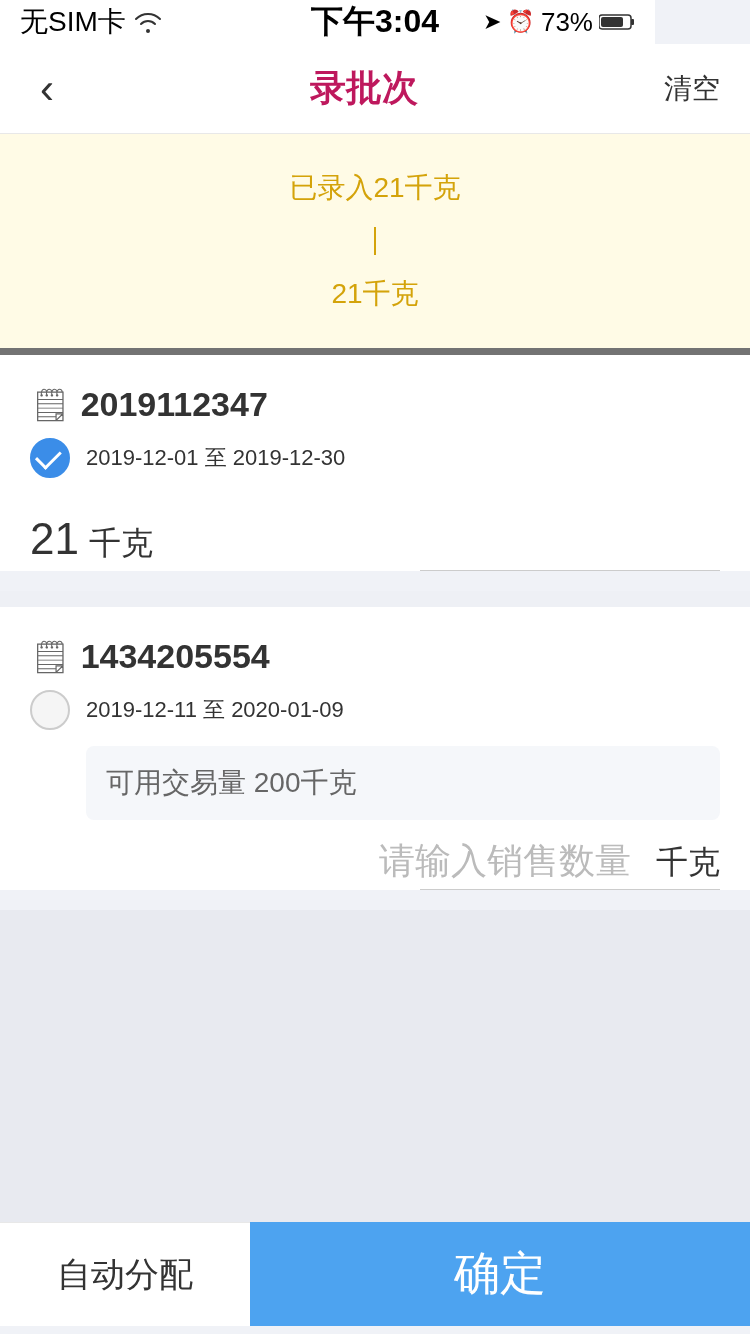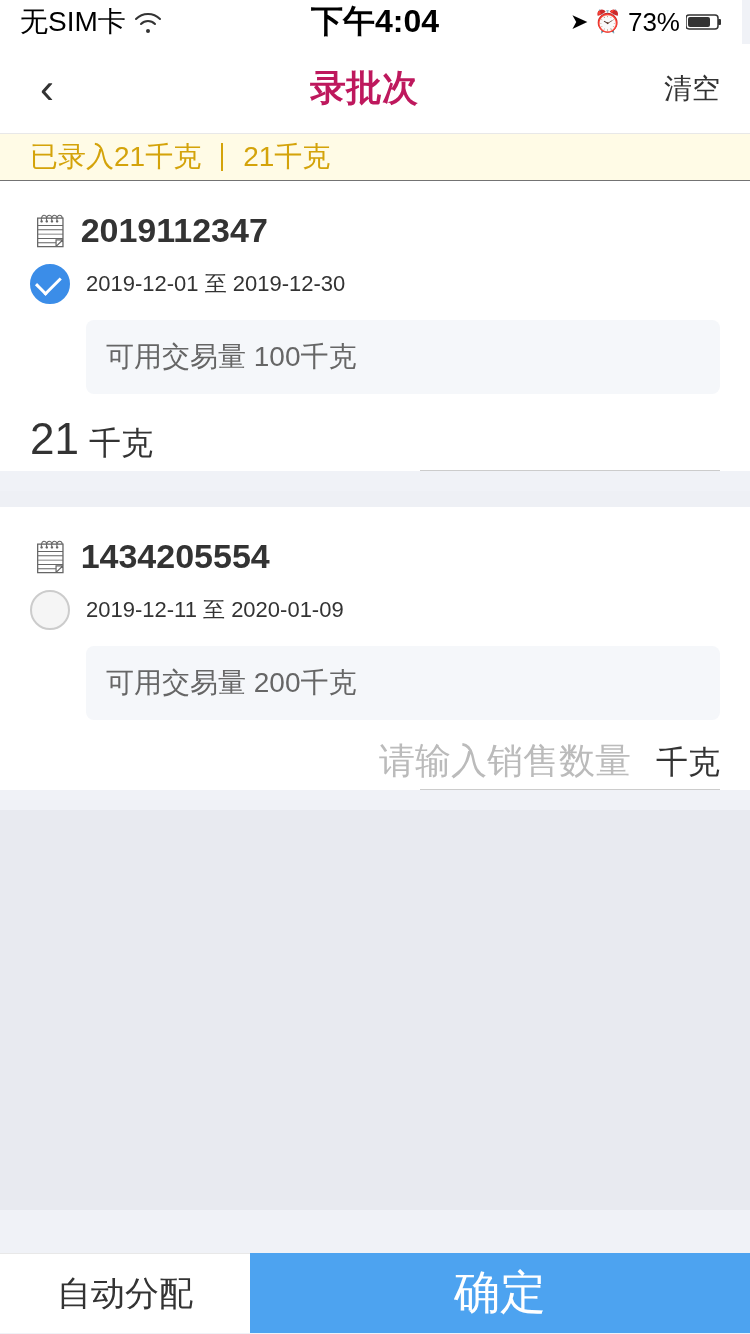--- a/index.html
+++ b/index.html
@@ -7,21 +7,21 @@
     body {
       width: 750px;
       min-height: 1334px;
       font-family: -apple-system, "PingFang SC", "Helvetica Neue", sans-serif;
       background: #f0f2f7;
       overflow-x: hidden;
     }
 
     
     .status-bar {
-      width: 742px;
+      width: 655px;
       height: 44px;
       background: #fff;
       display: flex;
       align-items: center;
       justify-content: space-between;
       padding: 0 20px;
       font-size: 28px;
     }
     .status-left {
       display: flex;
@@ -68,25 +68,26 @@
     }
     .nav-clear {
       font-size: 28px;
       color: #333;
       cursor: pointer;
     }
 
     
     .info-banner {
       background: #fffbe6;
-      padding: 4px 30px;
+      padding: 35px 30px;
       display: flex;
       align-items: center;
       gap: 20px;
-      border-bottom: 1px solid #737373;
+      border-bottom: 7px solid #737373;
+      flex-direction: column;
     }
     .info-banner-text {
       font-size: 28px;
       color: #d4a30a;
     }
     .info-banner-divider {
       width: 2px;
       height: 28px;
       background: #d4a30a;
     }
@@ -208,23 +209,23 @@
     
     .gray-area {
       background: #e8eaf0;
       flex: 1;
       min-height: 400px;
     }
 
     
     .bottom-bar {
       position: fixed;
-      bottom: 1px;
+      bottom: 8px;
       width: 750px;
-      height: 80px;
+      height: 104px;
       display: flex;
     }
     .btn-auto {
       flex: 1;
       background: #fff;
       border: none;
       font-size: 34px;
       color: #333;
       cursor: pointer;
       border-top: 1px solid #e8e8e8;
@@ -250,21 +251,21 @@
 
 <div class="status-bar">
   <div class="status-left">
     <span>无SIM卡</span>
     <svg width="28" height="22" viewBox="0 0 28 22" fill="none">
       <path d="M14 18a2 2 0 1 1 0 4 2 2 0 0 1 0-4z" fill="#333"></path>
       <path d="M7 13c1.9-1.9 4.5-3 7-3s5.1 1.1 7 3" stroke="#333" stroke-width="2" fill="none" stroke-linecap="round"></path>
       <path d="M2 8c3.3-3.3 7.7-5 12-5s8.7 1.7 12 5" stroke="#333" stroke-width="2" fill="none" stroke-linecap="round"></path>
     </svg>
   </div>
-  <div class="status-center">下午4:04</div>
+  <div class="status-center">下午3:04</div>
   <div class="status-right">
     <span style="font-size:22px;">➤</span>
     <span style="font-size:22px;">⏰</span>
     <span>73%</span>
     <svg width="36" height="18" viewBox="0 0 36 18">
       <rect x="0" y="2" width="32" height="14" rx="3" stroke="#333" stroke-width="1.5" fill="none"></rect>
       <rect x="32" y="6" width="3" height="6" rx="1" fill="#333"></rect>
       <rect x="2" y="4" width="22" height="10" rx="2" fill="#333"></rect>
     </svg>
   </div>
@@ -284,21 +285,20 @@
 
 <div class="batch-card">
   <div class="batch-header">
     <span class="batch-icon">🗒</span>
     <span class="batch-id">2019112347</span>
   </div>
   <div class="batch-row">
     <div class="batch-radio checked"></div>
     <span class="batch-date">2019-12-01 至 2019-12-30</span>
   </div>
-  <div class="batch-available">可用交易量 100千克</div>
   <div class="batch-quantity-row">
     <span class="batch-quantity-value">21</span>
     <span class="batch-quantity-unit">千克</span>
   </div>
   <div class="underline-right"></div>
 </div>
 
 <div class="section-divider"></div>
 
 <div class="batch-card">

